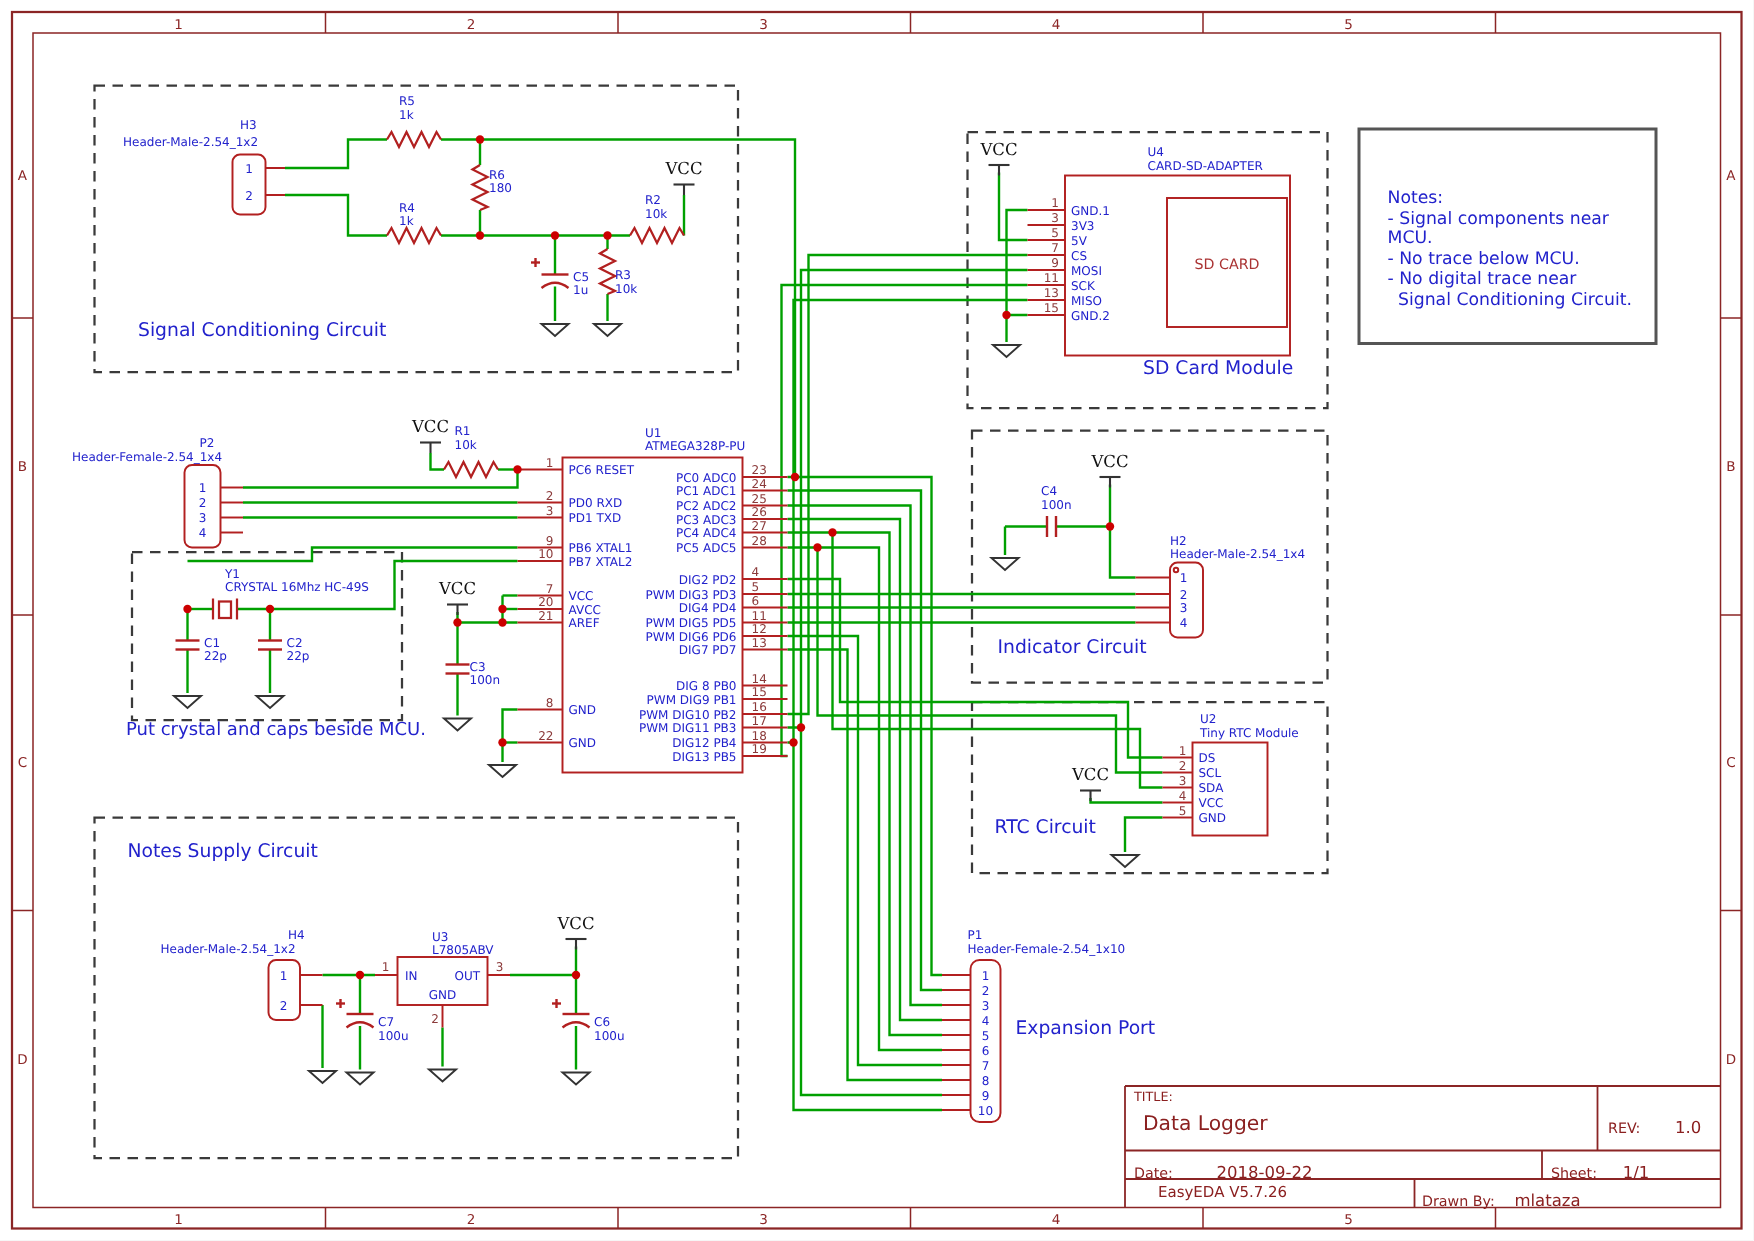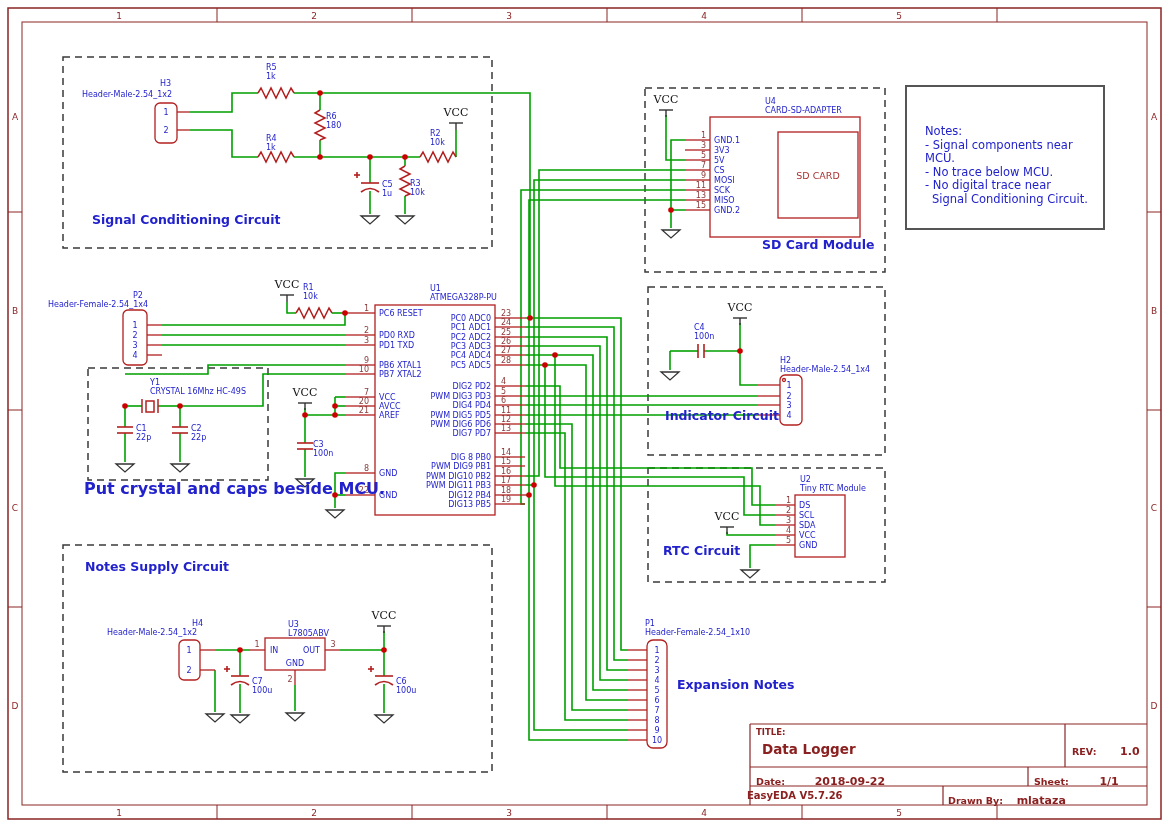--- a/index.html
+++ b/index.html
@@ -1,21 +1,21 @@
 <!DOCTYPE html>
 <html><head>
 <meta charset="utf-8">
 <style>
   html,body{margin:0;padding:0;background:#f0f0f0;}
   #sheet{
     position:relative;width:1169px;height:827px;background:#ffffff;
     font-family:"DejaVu Sans","Liberation Sans",sans-serif;overflow:hidden;
   }
   #schematic{position:absolute;left:0;top:0;}
-  .ovl{position:absolute;white-space:nowrap;font-weight:bold;}
+  .ovl{position:absolute;white-space:nowrap;}
   .blue-title{color:#2222cc;font-size:12.5px;}
   .note-line{color:#2222cc;font-size:11.5px;line-height:13.5px;}
   #notes-box{position:absolute;left:905px;top:85px;width:200px;height:145px;border:2px solid #555;box-sizing:border-box;}
   #notes-text{position:absolute;left:18px;top:38px;}
   .tb-red{color:#8b2020;}
   .tb-sm{font-size:9.5px;}
   .tb-val{font-size:11px;}
 </style>
 </head>
 <body>
@@ -515,26 +515,26 @@
         <text x="15" y="314" fill="#8b2525" font-size="9" font-family="&quot;DejaVu Sans&quot;,&quot;Liberation Sans&quot;,sans-serif" text-anchor="middle">B</text>
         <text x="1154" y="314" fill="#8b2525" font-size="9" font-family="&quot;DejaVu Sans&quot;,&quot;Liberation Sans&quot;,sans-serif" text-anchor="middle">B</text>
         <text x="15" y="511" fill="#8b2525" font-size="9" font-family="&quot;DejaVu Sans&quot;,&quot;Liberation Sans&quot;,sans-serif" text-anchor="middle">C</text>
         <text x="1154" y="511" fill="#8b2525" font-size="9" font-family="&quot;DejaVu Sans&quot;,&quot;Liberation Sans&quot;,sans-serif" text-anchor="middle">C</text>
         <text x="15" y="709" fill="#8b2525" font-size="9" font-family="&quot;DejaVu Sans&quot;,&quot;Liberation Sans&quot;,sans-serif" text-anchor="middle">D</text>
         <text x="1154" y="709" fill="#8b2525" font-size="9" font-family="&quot;DejaVu Sans&quot;,&quot;Liberation Sans&quot;,sans-serif" text-anchor="middle">D</text>
       </g>
 </svg>
 
 <div class="ovl blue-title" style="left:92px;top:212px">Signal Conditioning Circuit</div>
-<div class="ovl blue-title" style="left:84px;top:479px;font-size:16px">Put crystal and caps beside MCU.</div>
+<div class="ovl blue-title" style="left:84px;top:479px;font-size:12px">Put crystal and caps beside MCU.</div>
 <div class="ovl blue-title" style="left:85px;top:559px">Notes Supply Circuit</div>
 <div class="ovl blue-title" style="left:762px;top:237px">SD Card Module</div>
-<div class="ovl blue-title" style="left:665px;top:408px">Indicator Circuit</div>
+<div class="ovl blue-title" style="left:665px;top:423px">Indicator Circuit</div>
 <div class="ovl blue-title" style="left:663px;top:543px">RTC Circuit</div>
-<div class="ovl blue-title" style="left:677px;top:677px">Expansion Notes</div>
+<div class="ovl blue-title" style="left:677px;top:677px">Expansion Port</div>
 
 <div id="notes-box">
   <div id="notes-text">
     <div class="note-line">Notes:</div>
     <div class="note-line">- Signal components near MCU.</div>
     <div class="note-line">- No trace below MCU.</div>
     <div class="note-line">- No digital trace near</div>
     <div class="note-line" style="padding-left:7px">Signal Conditioning Circuit.</div>
   </div>
 </div>
@@ -544,21 +544,21 @@
 <div class="ovl tb-red" style="left:1072px;top:740px">
   <span class="tb-sm">REV:</span>
   <span class="tb-val" style="margin-left:18px">1.0</span>
 </div>
 <div class="ovl tb-red" style="left:756px;top:770px">
   <span class="tb-sm">Date:</span>
   <span class="tb-val" style="margin-left:24px">2018-09-22</span>
 </div>
 <div class="ovl tb-red" style="left:1034px;top:770px">
   <span class="tb-sm">Sheet:</span>
-  <span class="tb-val" style="margin-left:25px">1/1</span>
+  <span class="tb-val" style="margin-left:12px">1/1</span>
 </div>
-<div class="ovl tb-red tb-sm" style="left:747px;top:790px;font-size:10px">EasyEDA V5.7.26</div>
+<div class="ovl tb-red tb-sm" style="left:772px;top:790px;font-size:10px">EasyEDA V5.7.26</div>
 <div class="ovl tb-red" style="left:948px;top:789px">
   <span class="tb-sm">Drawn By:</span>
   <span class="tb-val" style="margin-left:8px">mlataza</span>
 </div>
 
 </div>
 
 </body></html>

